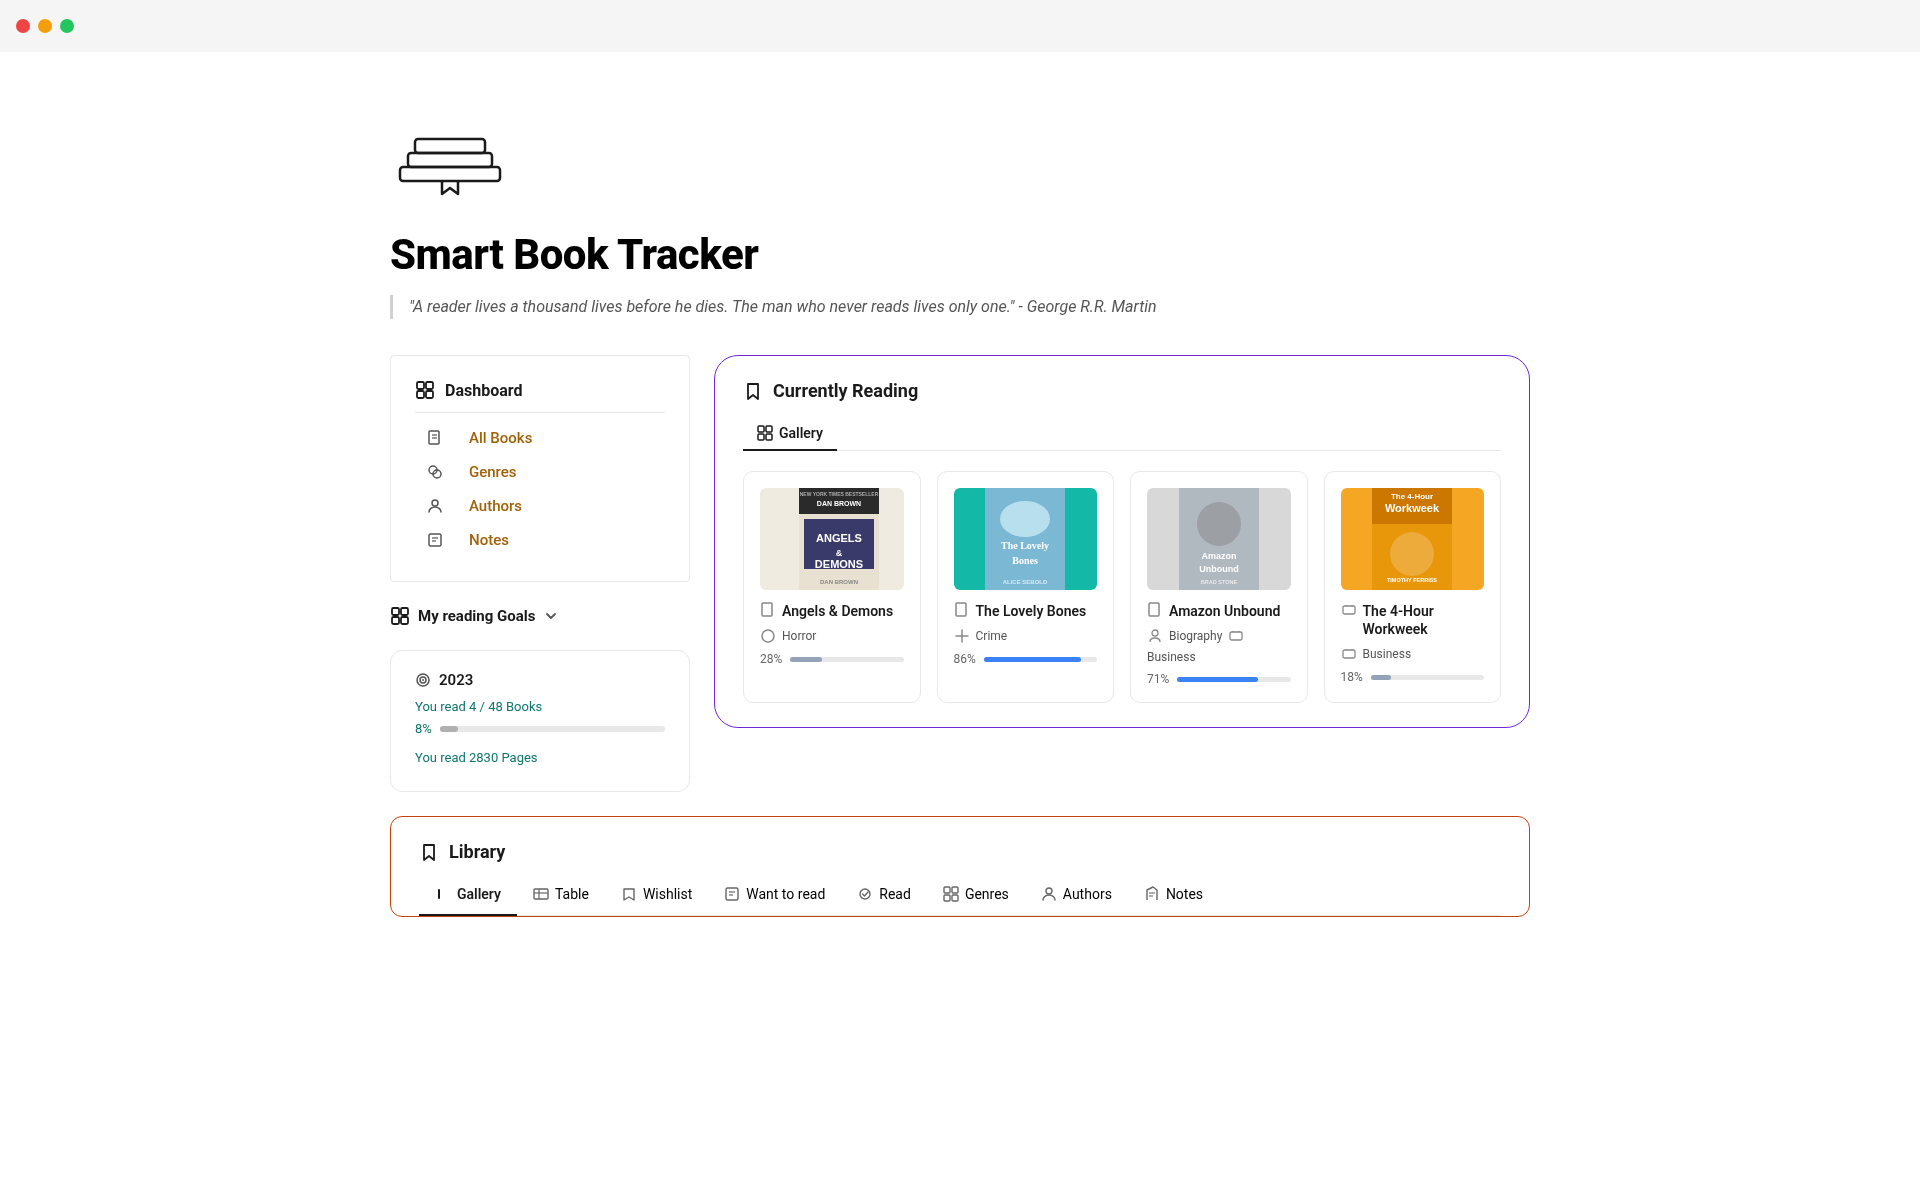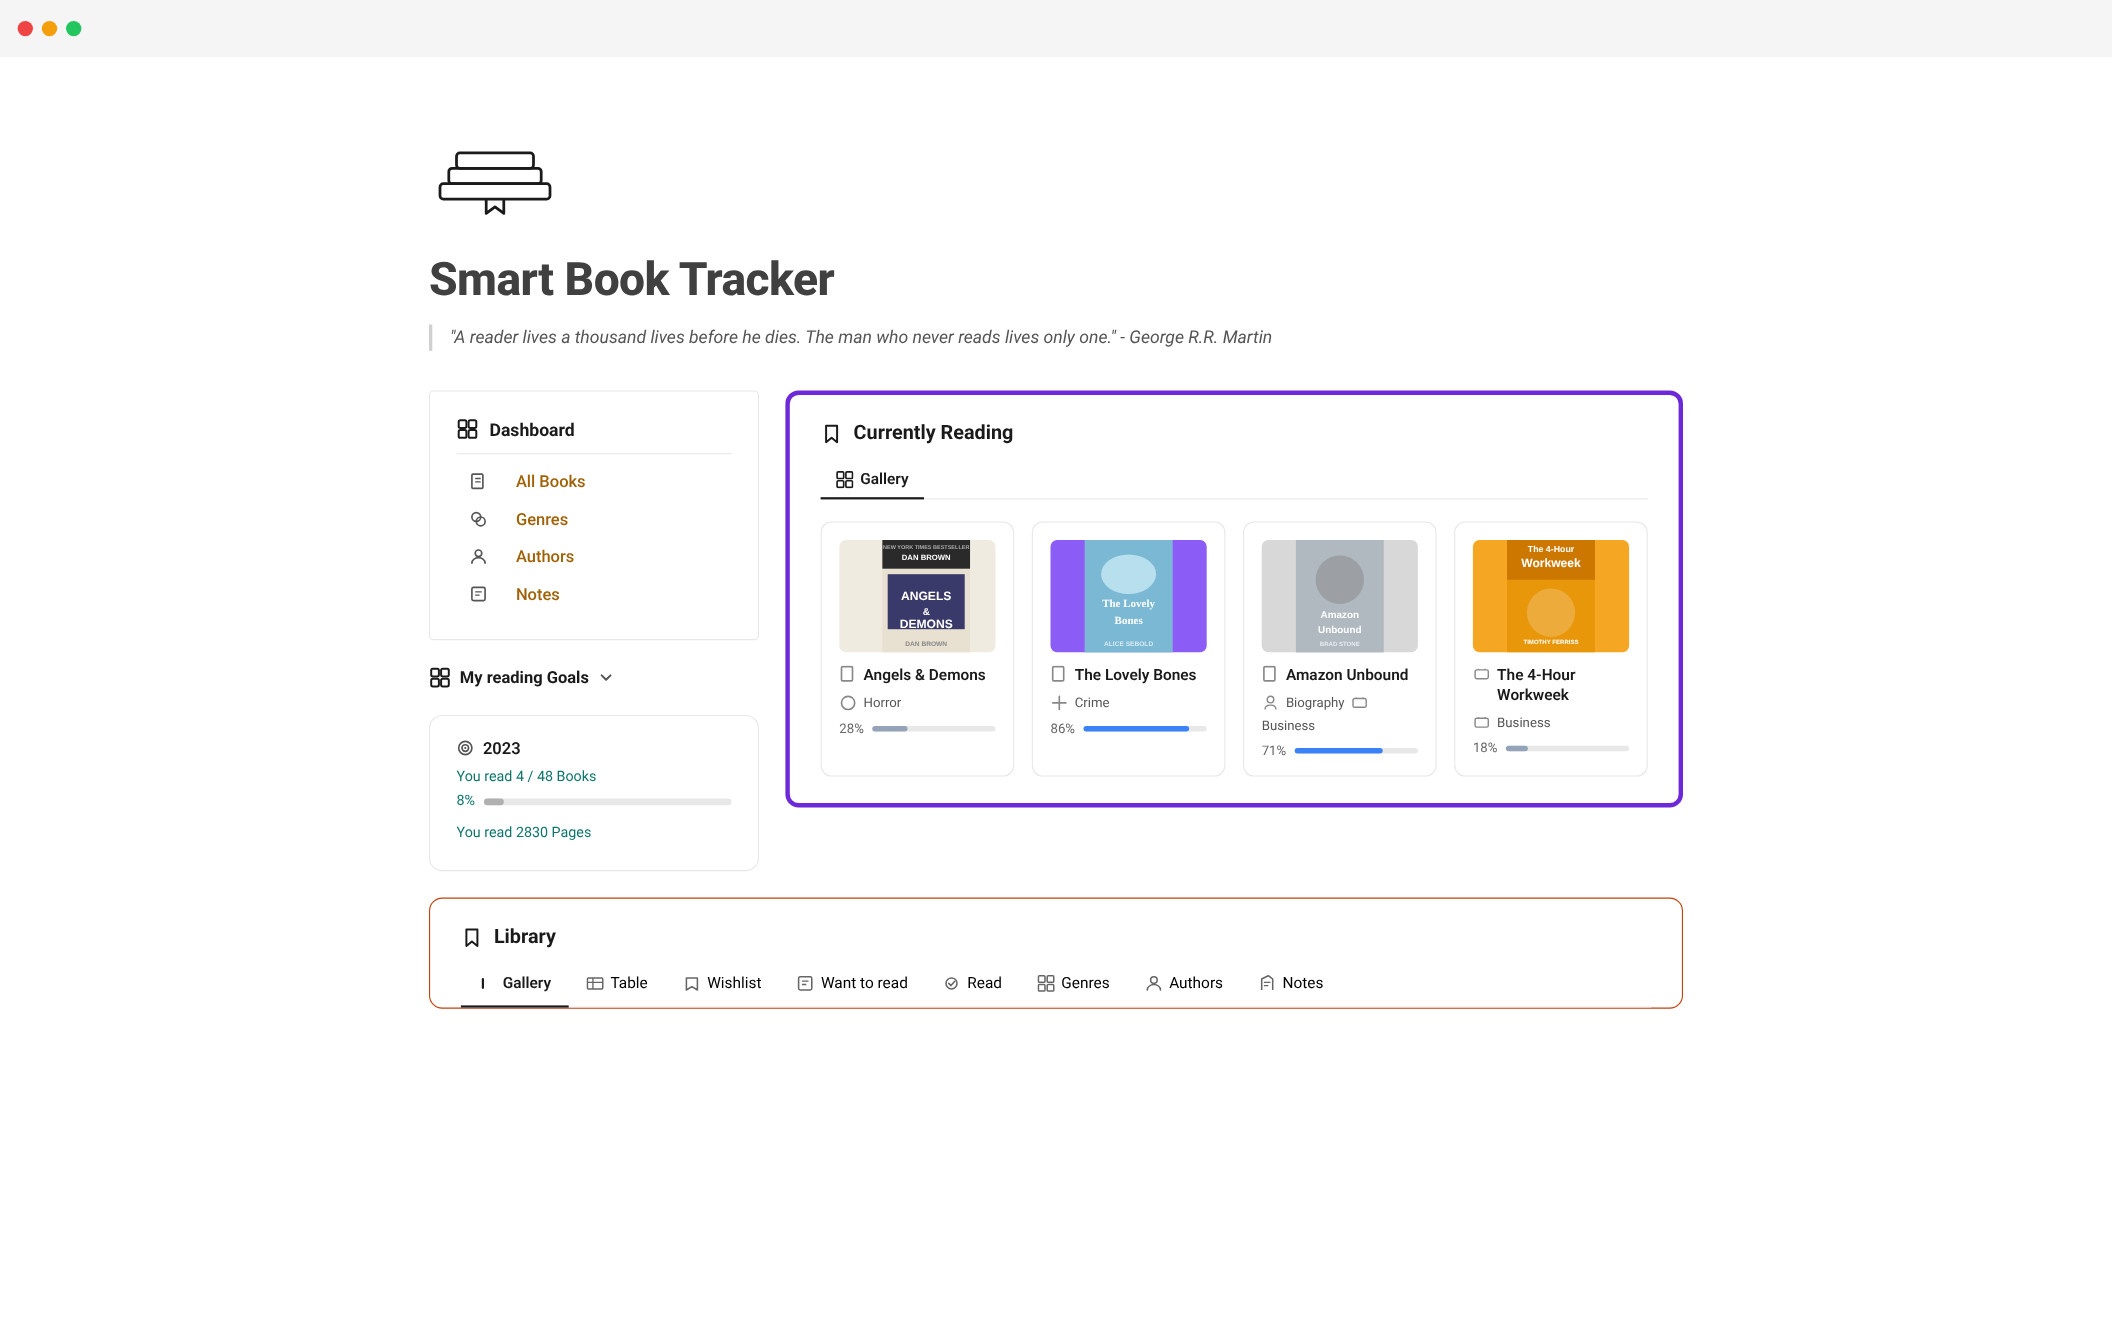--- a/index.html
+++ b/index.html
@@ -40,21 +40,21 @@
     }
     .logo-svg {
       width: 120px;
       height: 90px;
     }
 
     
     .page-title {
       font-size: 42px;
       font-weight: 800;
-      color: #404040;
+      color: #000000;
       margin-bottom: 16px;
       letter-spacing: -0.5px;
     }
 
     
     .quote-block {
       border-left: 3px solid #d0d0d0;
       padding-left: 16px;
       margin-bottom: 36px;
       color: #555;
@@ -151,22 +151,22 @@
     }
     .progress-bar-fill {
       height: 6px;
       border-radius: 3px;
       background: #b0b0b0;
     }
 
     
     .reading-section {
       flex: 1;
-      border: 4px solid #6d28d9;
-      border-radius: 12px;
+      border: 1px solid #6d28d9;
+      border-radius: 24px;
       padding: 24px 28px;
       background: #fff;
     }
 
     .section-title {
       display: flex;
       align-items: center;
       gap: 10px;
       font-size: 18px;
       font-weight: 700;
@@ -491,21 +491,21 @@
           </div>
           <div class="book-progress-row">
             <span>28%</span>
             <div class="book-progress-bar">
               <div class="book-progress-fill" style="width:28%;"></div>
             </div>
           </div>
         </div>
 
         <div class="book-card">
-          <div class="book-cover" style="background:#8b5cf6;">
+          <div class="book-cover" style="background:#14b8a6;">
             <svg width="80" height="110" viewBox="0 0 80 110">
               <rect width="80" height="110" fill="#a8d0e6" rx="3"></rect>
               <rect x="0" y="0" width="80" height="110" fill="#7ab8d4"></rect>
               <ellipse cx="40" cy="35" rx="25" ry="18" fill="#c8e8f4" opacity="0.8"></ellipse>
               <text x="40" y="65" text-anchor="middle" fill="white" font-size="10" font-weight="bold" font-family="serif">The Lovely</text>
               <text x="40" y="80" text-anchor="middle" fill="white" font-size="10" font-weight="bold" font-family="serif">Bones</text>
               <text x="40" y="100" text-anchor="middle" fill="rgba(255,255,255,0.7)" font-size="6" font-family="sans-serif">ALICE SEBOLD</text>
             </svg>
           </div>
           <div class="book-title-row">

